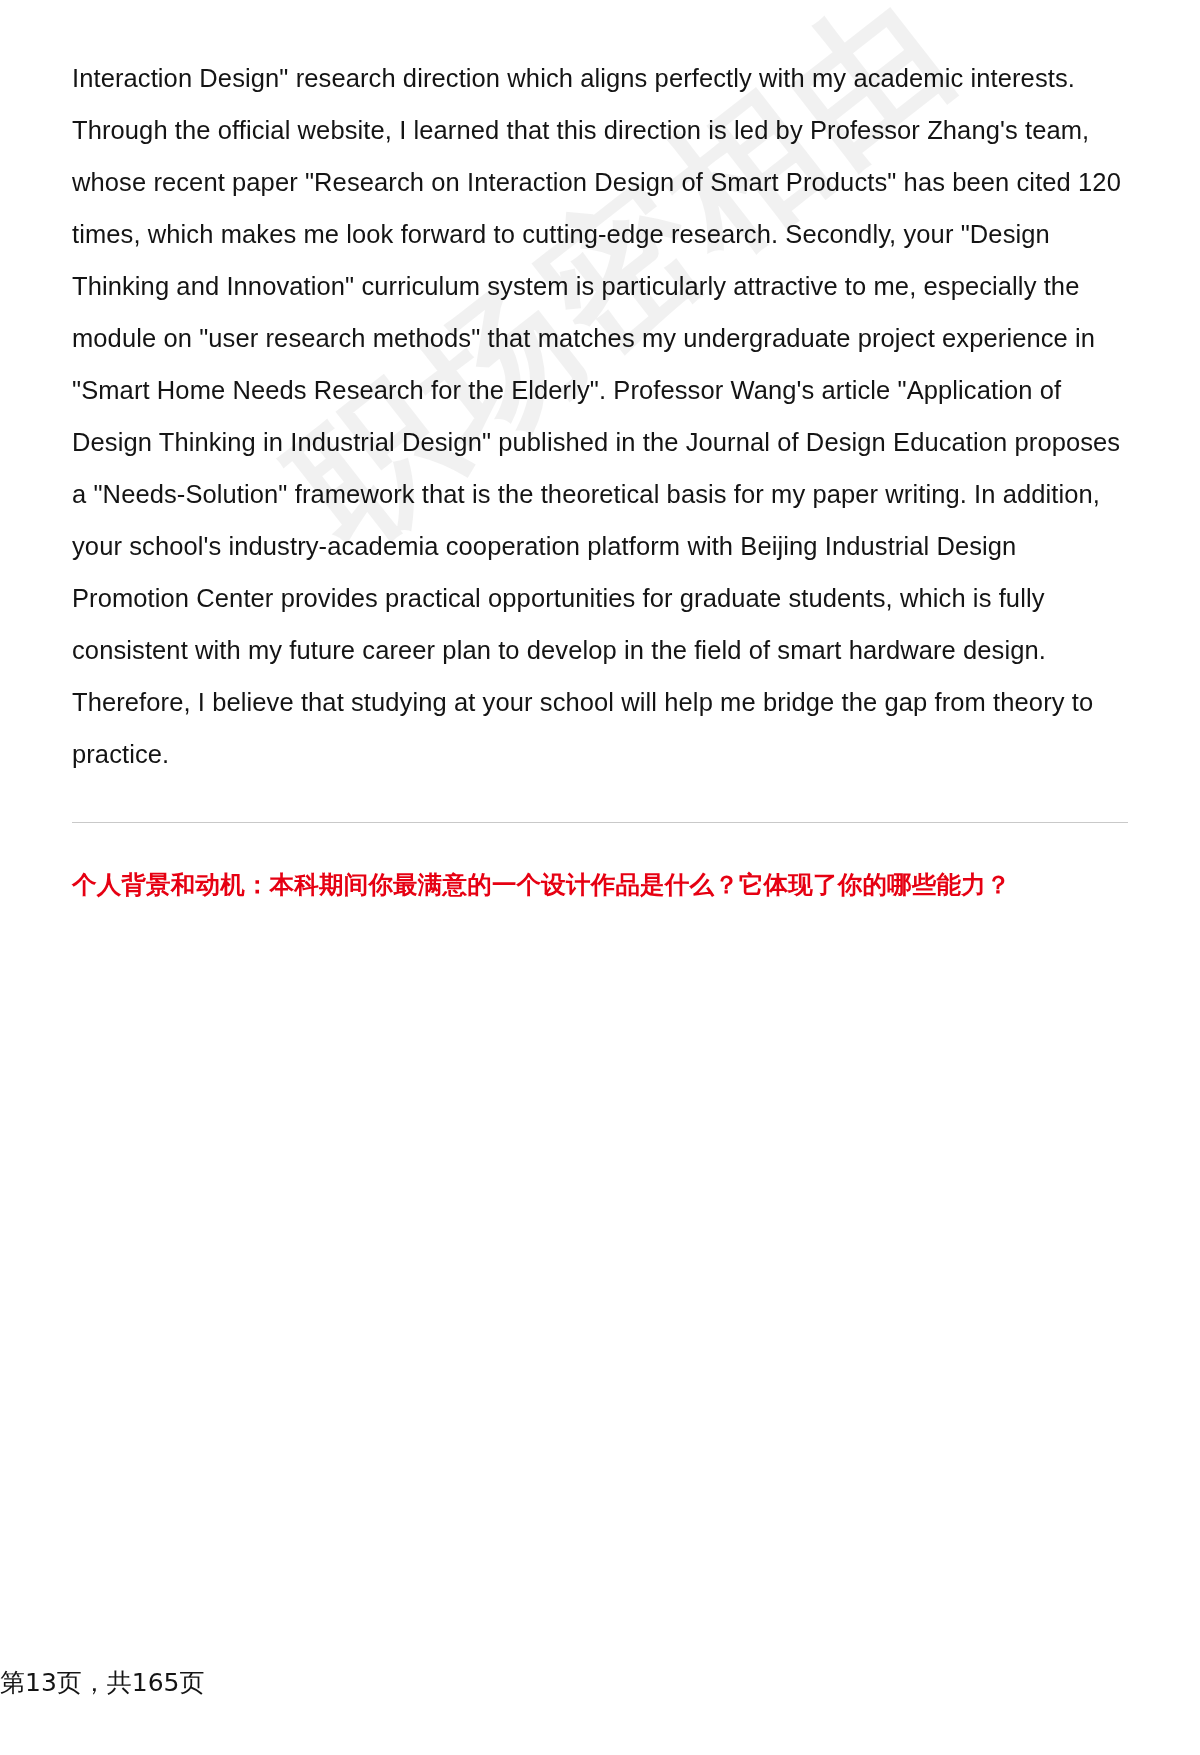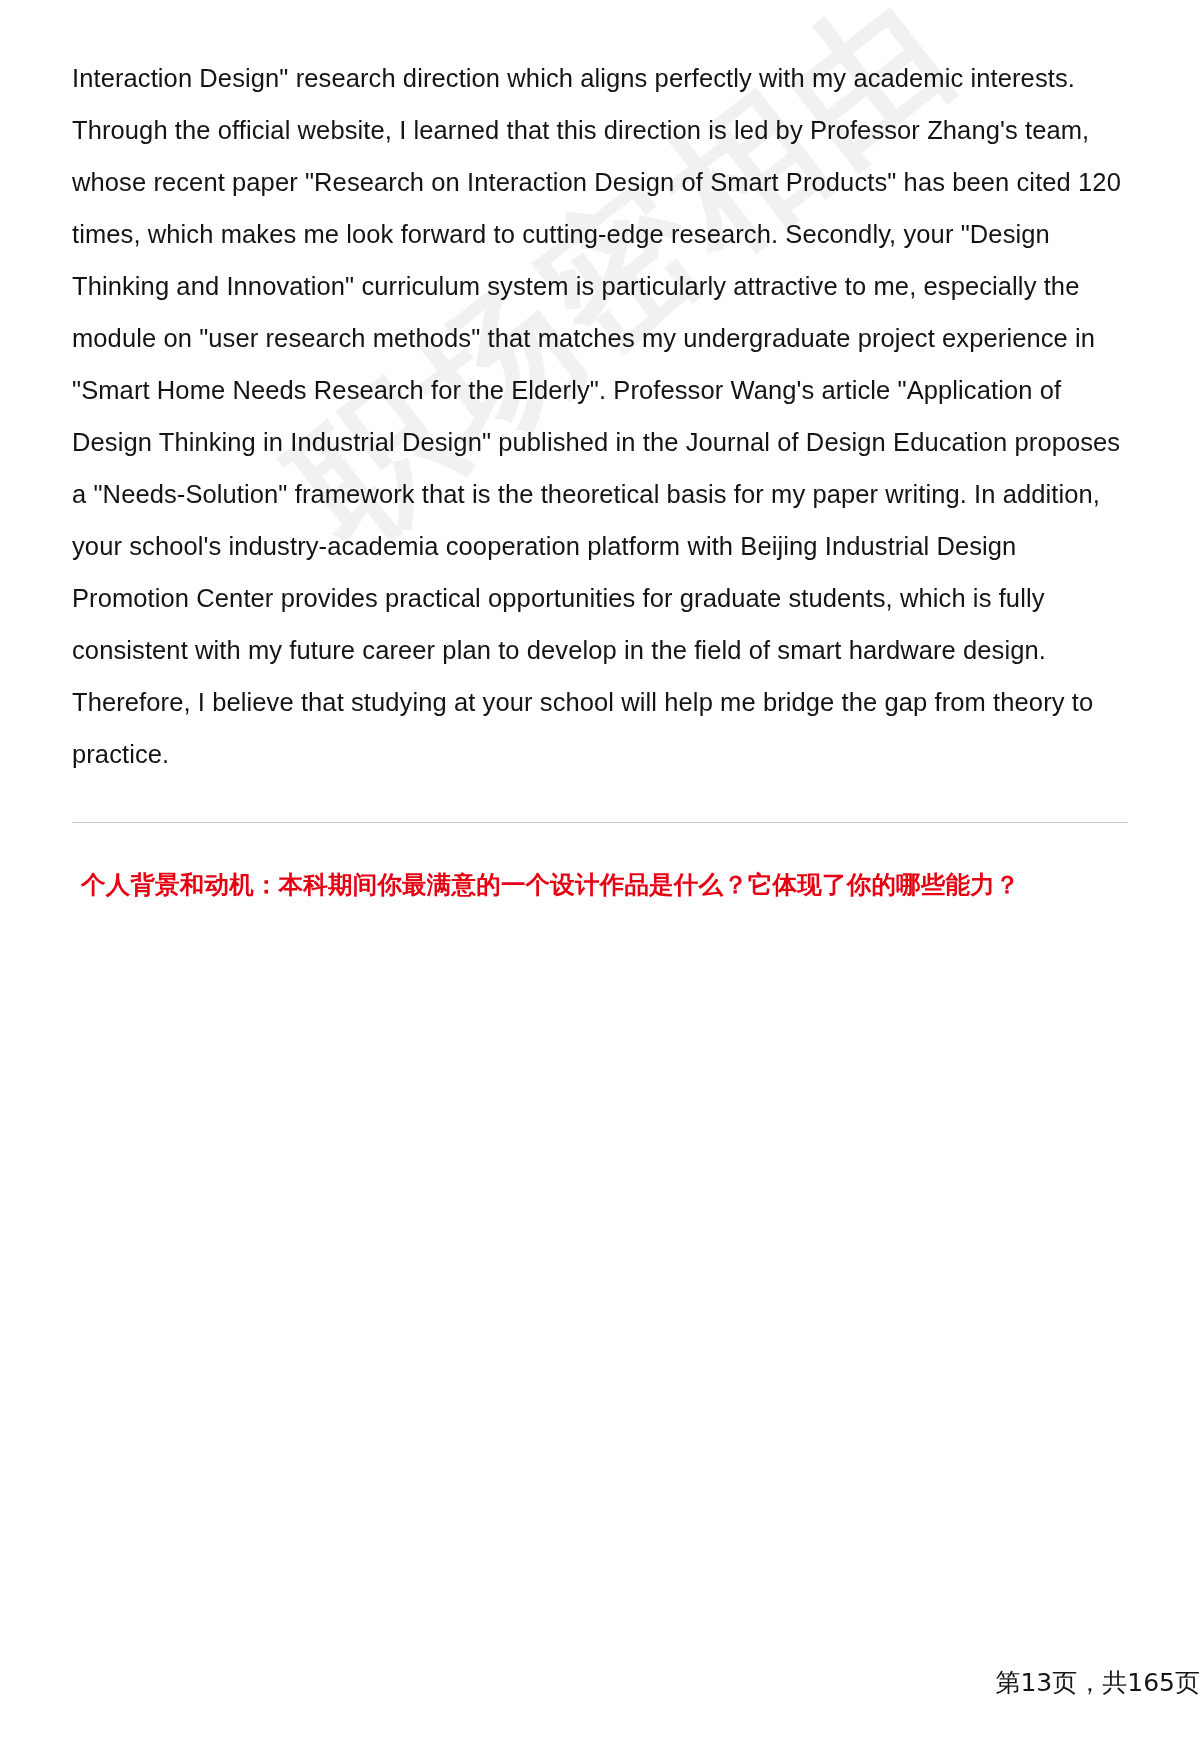--- a/index.html
+++ b/index.html
@@ -70,30 +70,30 @@
   .divider {
     border: none;
     border-top: 1.5px solid #c9c9c9;
     margin: 42px 0 40px 0;
   }
   .question-heading {
     font-size: 24.5px;
     line-height: 44px;
     font-weight: 700;
     color: #e60012;
-    margin: 9px;
+    margin: 0;
     letter-spacing: 0.2px;
     font-family: "DejaVu Sans", "Liberation Sans", sans-serif;
   }
   .footer {
     position: absolute;
     left: 0;
     right: 0;
     bottom: 56px;
-    text-align: right;
+    text-align: left;
     font-size: 25px;
     color: #141414;
     z-index: 2;
     font-family: "DejaVu Sans", "Liberation Sans", sans-serif;
   }
 </style>
 </head>
 <body>
 
 <div class="watermark">

